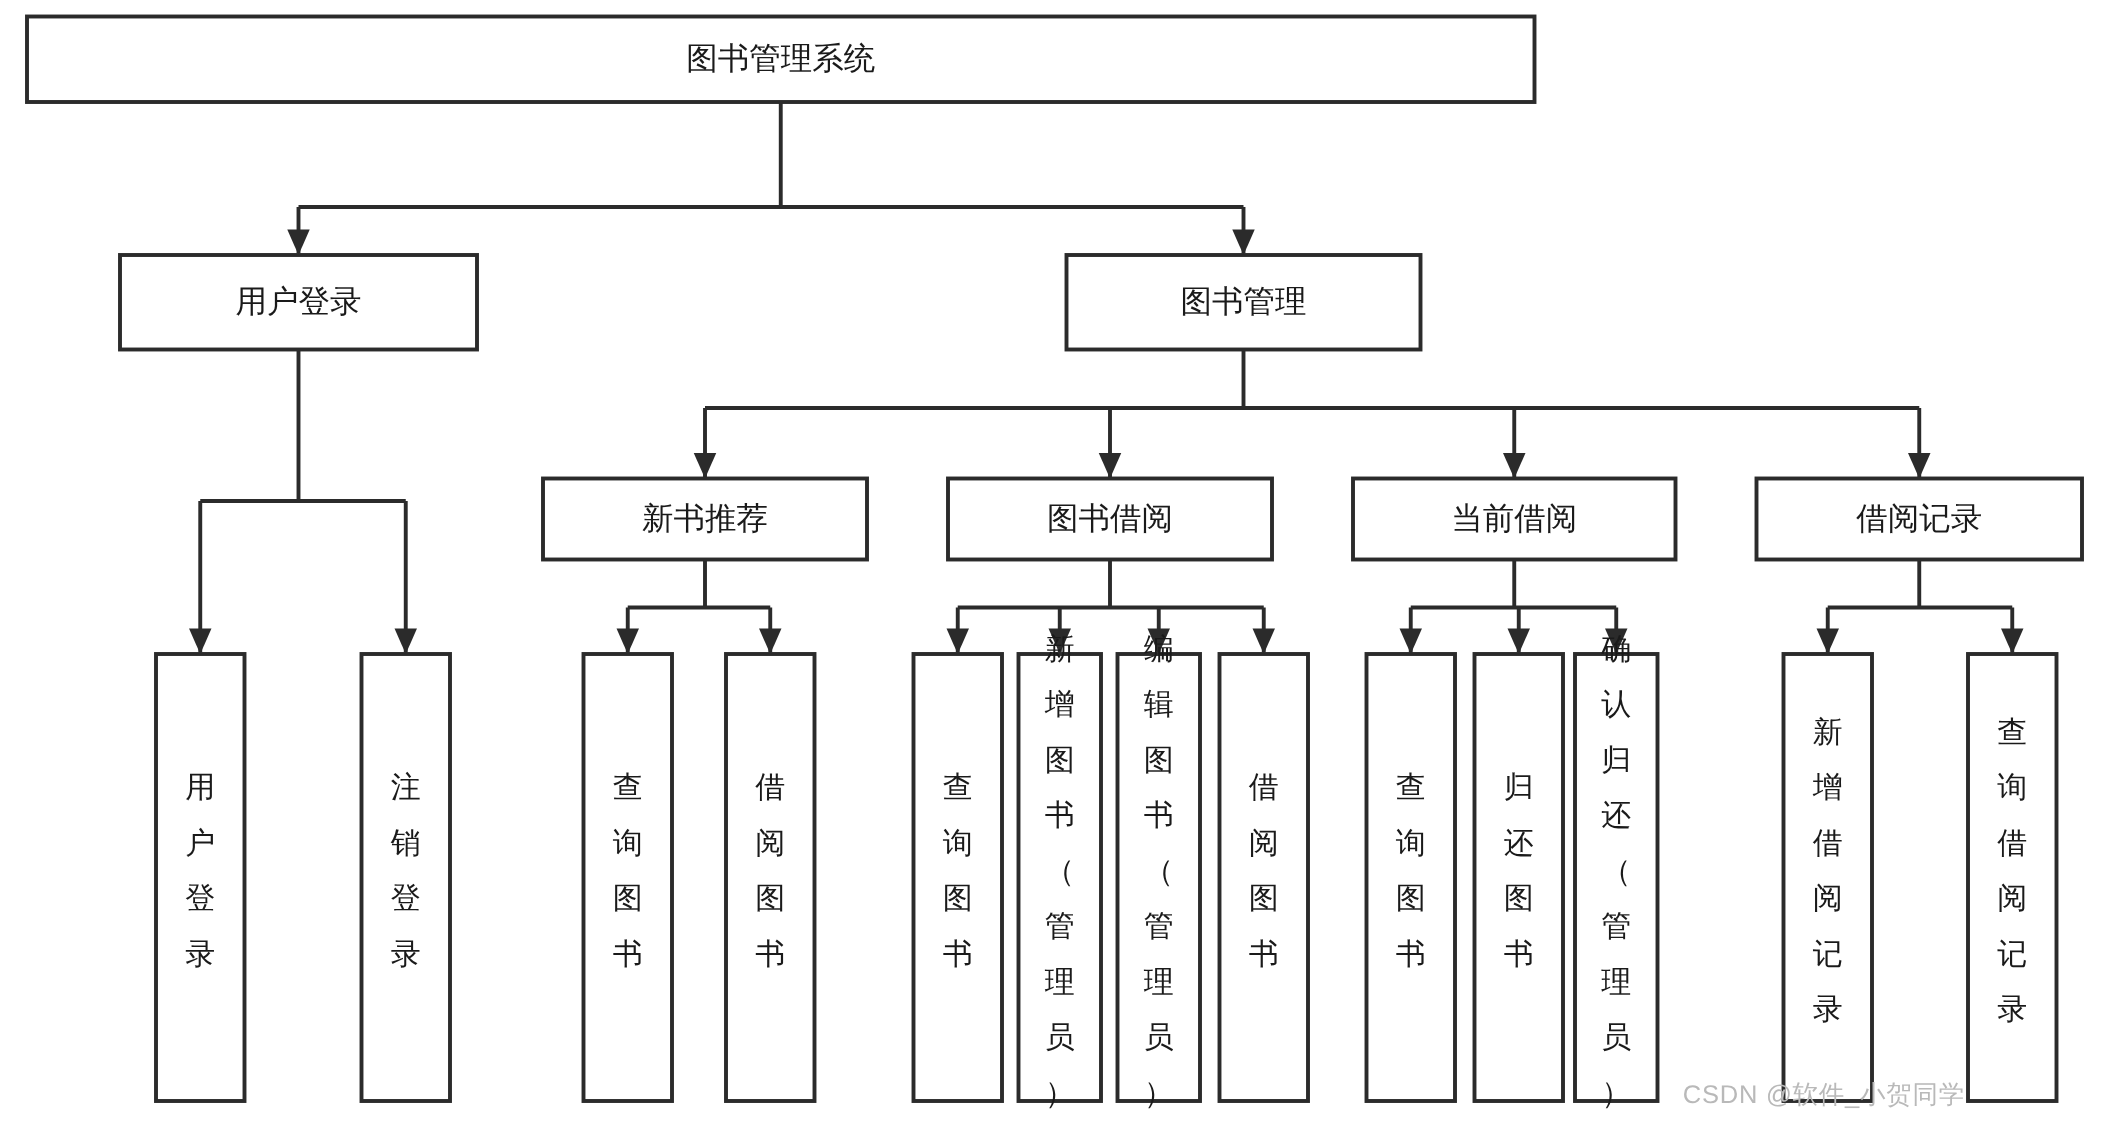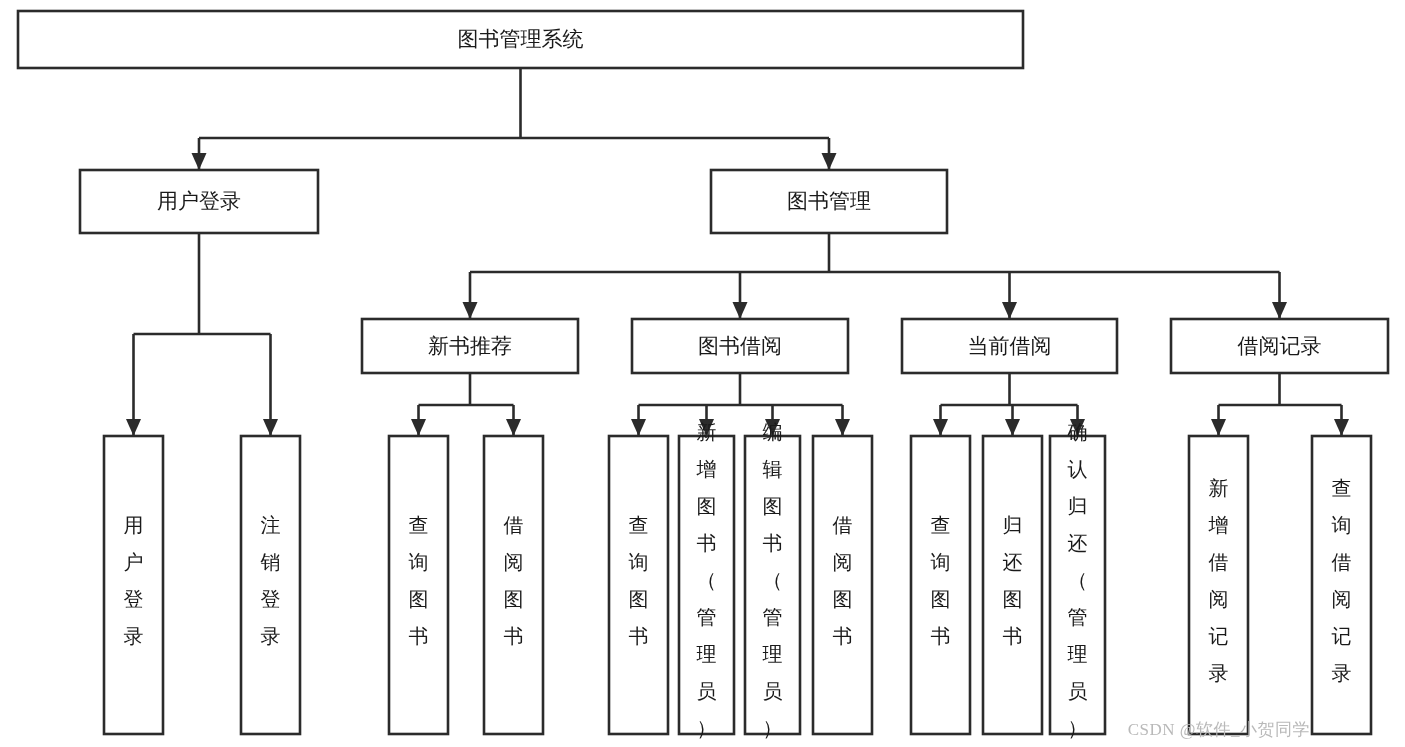--- a/index.html
+++ b/index.html
@@ -56,21 +56,21 @@
     font-family: "Liberation Sans", "DejaVu Sans", sans-serif;
     font-size: 20px;
     fill: #1a1a1a;
     text-anchor: middle;
     white-space: pre;
   }
   .watermark-text {
     position: absolute;
     right: 8px;
     bottom: 6px;
-    font-family: Liberation Serif, serif;
+    font-family: Liberation Sans, sans-serif;
     font-size: 17px;
     color: #b9b9b9;
     letter-spacing: 0.5px;
     user-select: none;
     pointer-events: none;
     white-space: nowrap;
   }
 </style>
 </head>
 <body>

